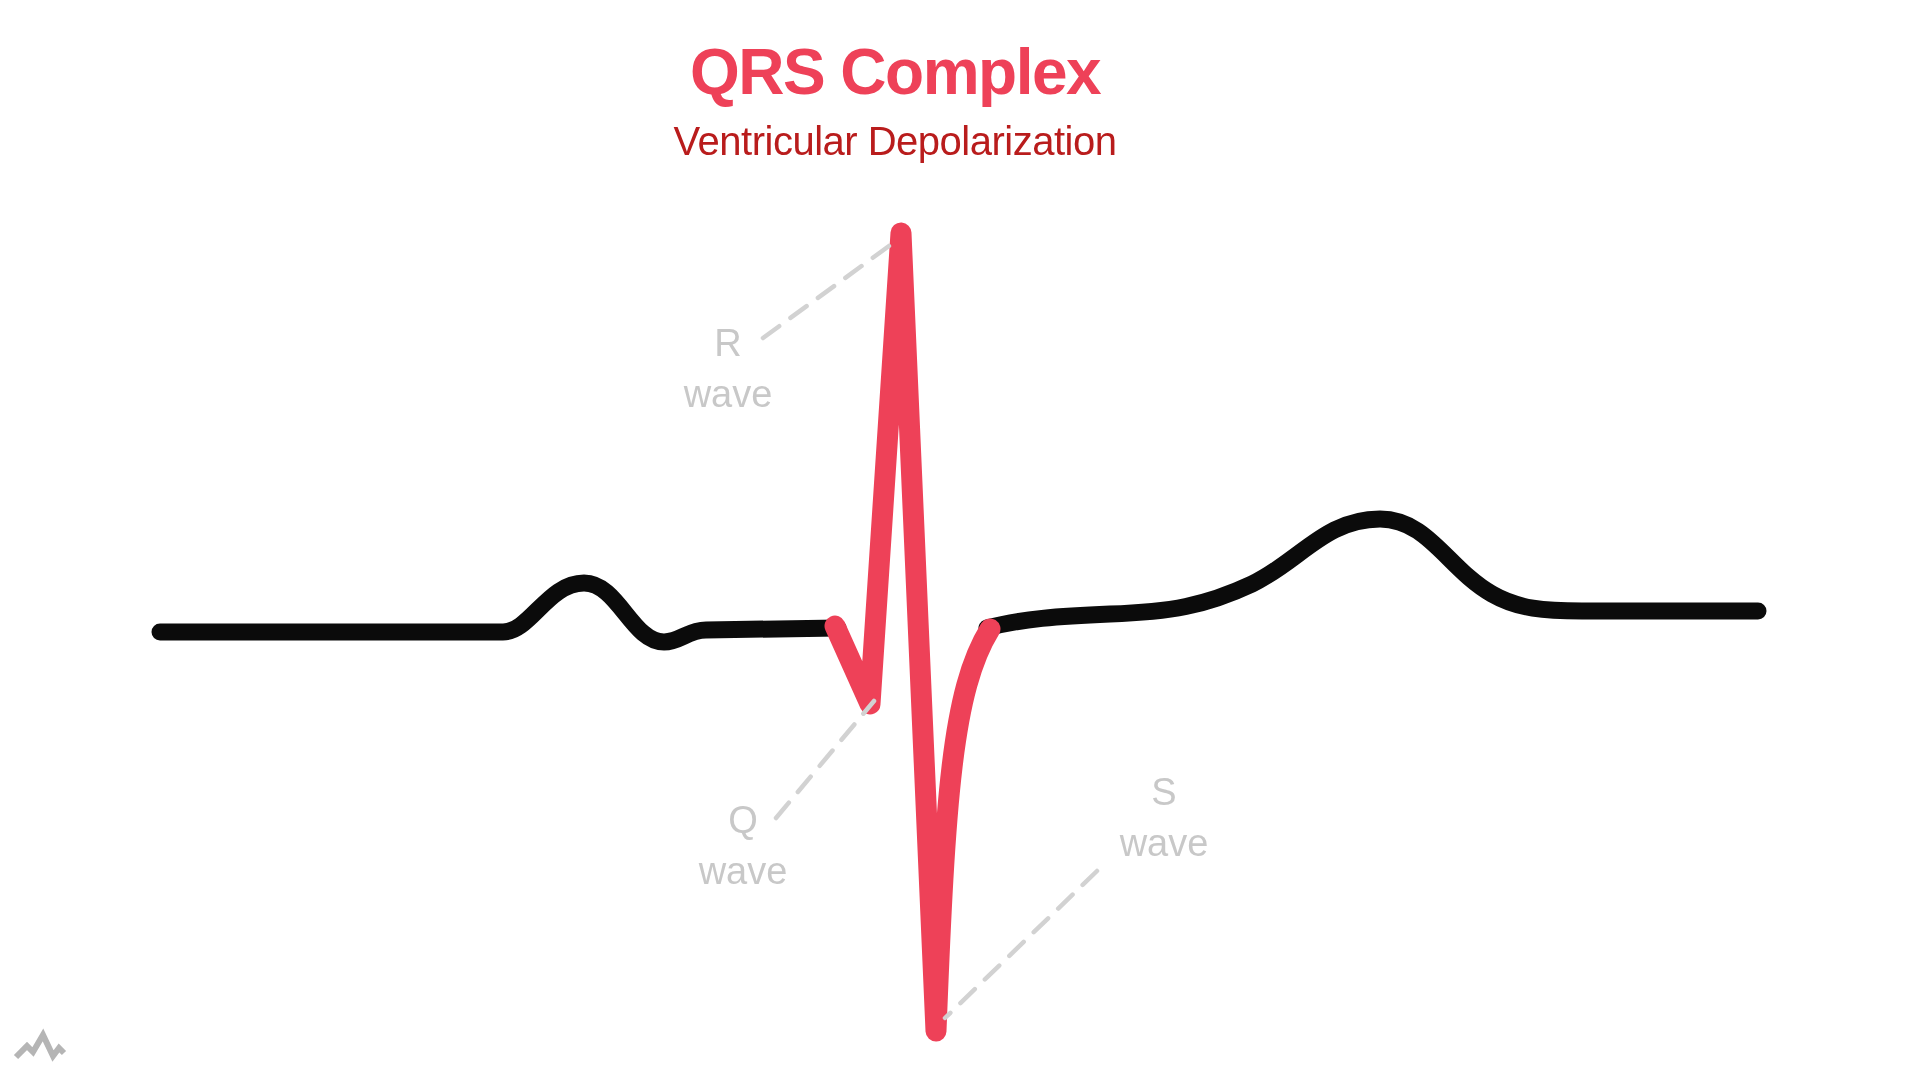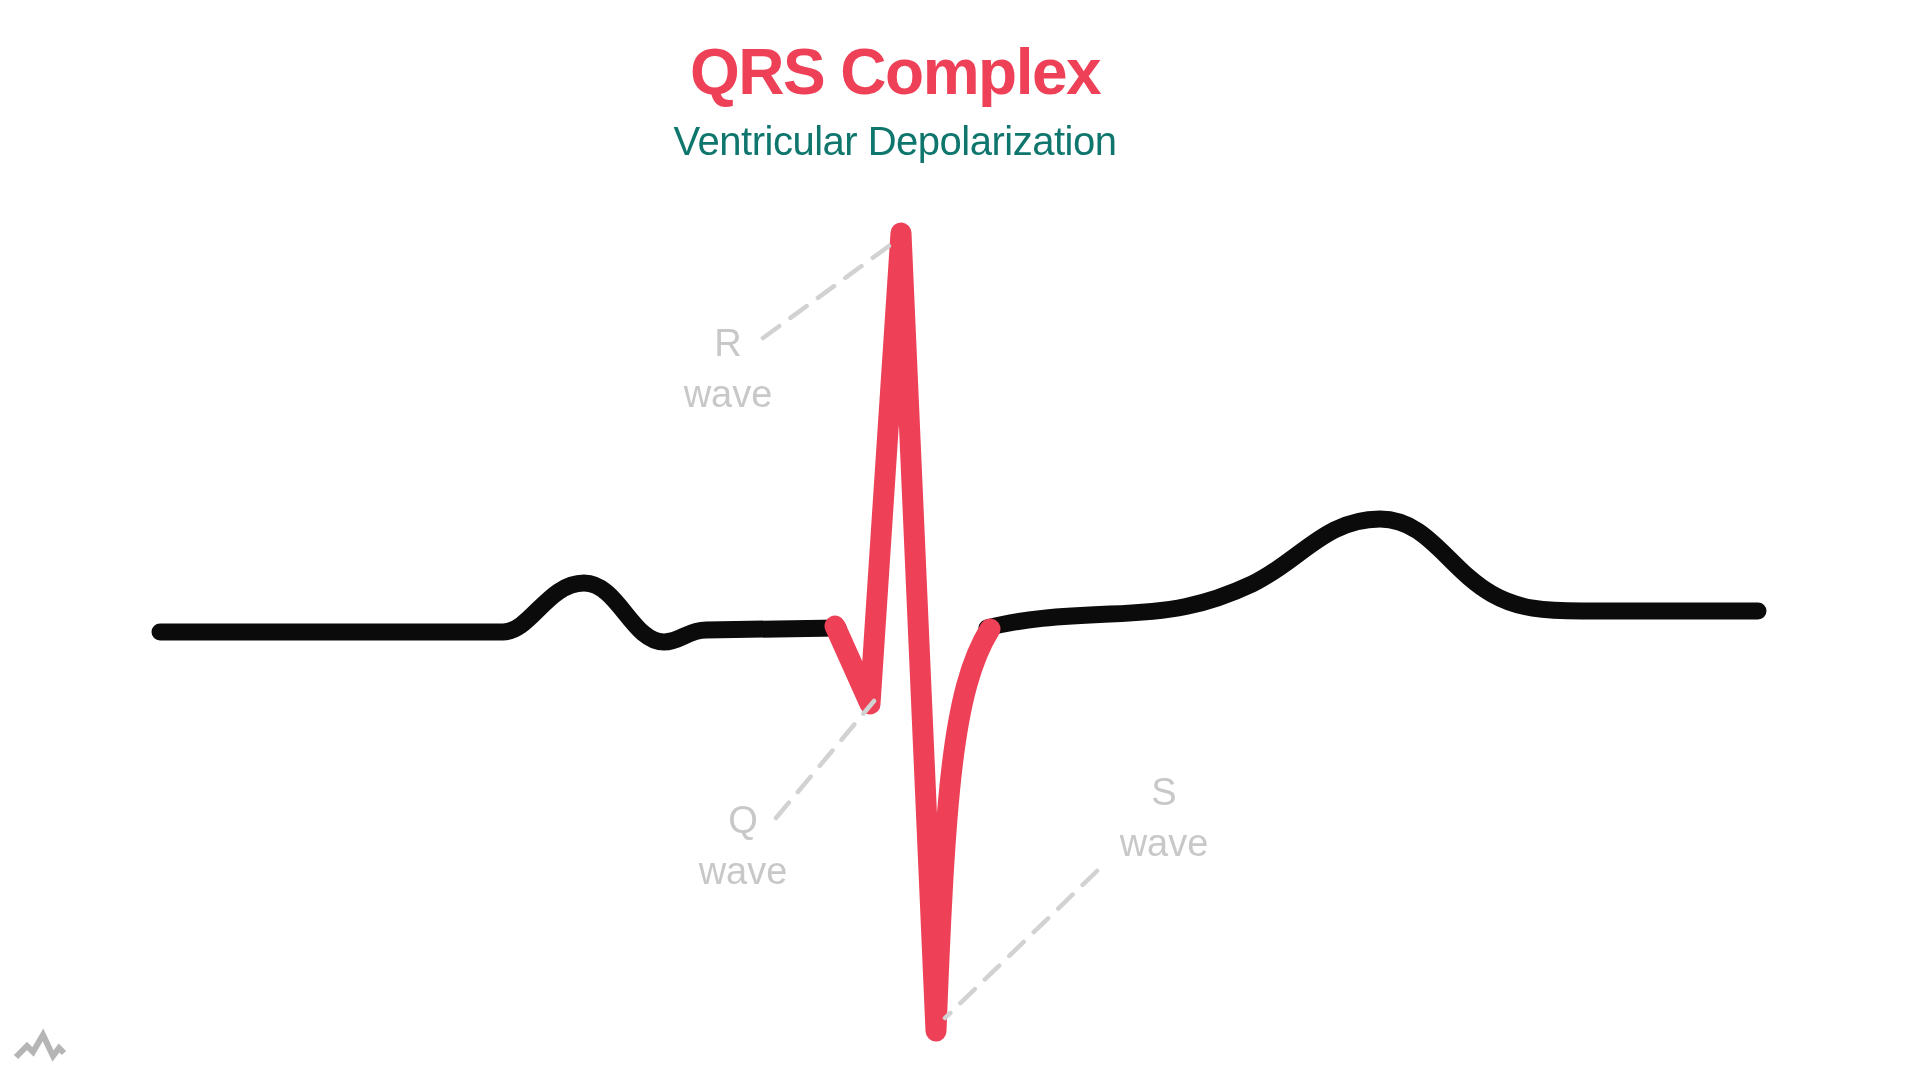--- a/index.html
+++ b/index.html
@@ -32,21 +32,21 @@
     font-weight: bold;
     letter-spacing: -1.5px;
     color: #ee4158;
   }
   .heading h2 {
     margin: 6px 0 4px 0;
     font-size: 40px;
     line-height: 1.2;
     font-weight: normal;
     letter-spacing: -0.5px;
-    color: #0f766e;
+    color: #b91c1c;
   }
   .ecg-svg {
     position: absolute;
     top: 0;
     left: 0;
     width: 1920px;
     height: 1080px;
   }
   .trace {
     fill: none;

